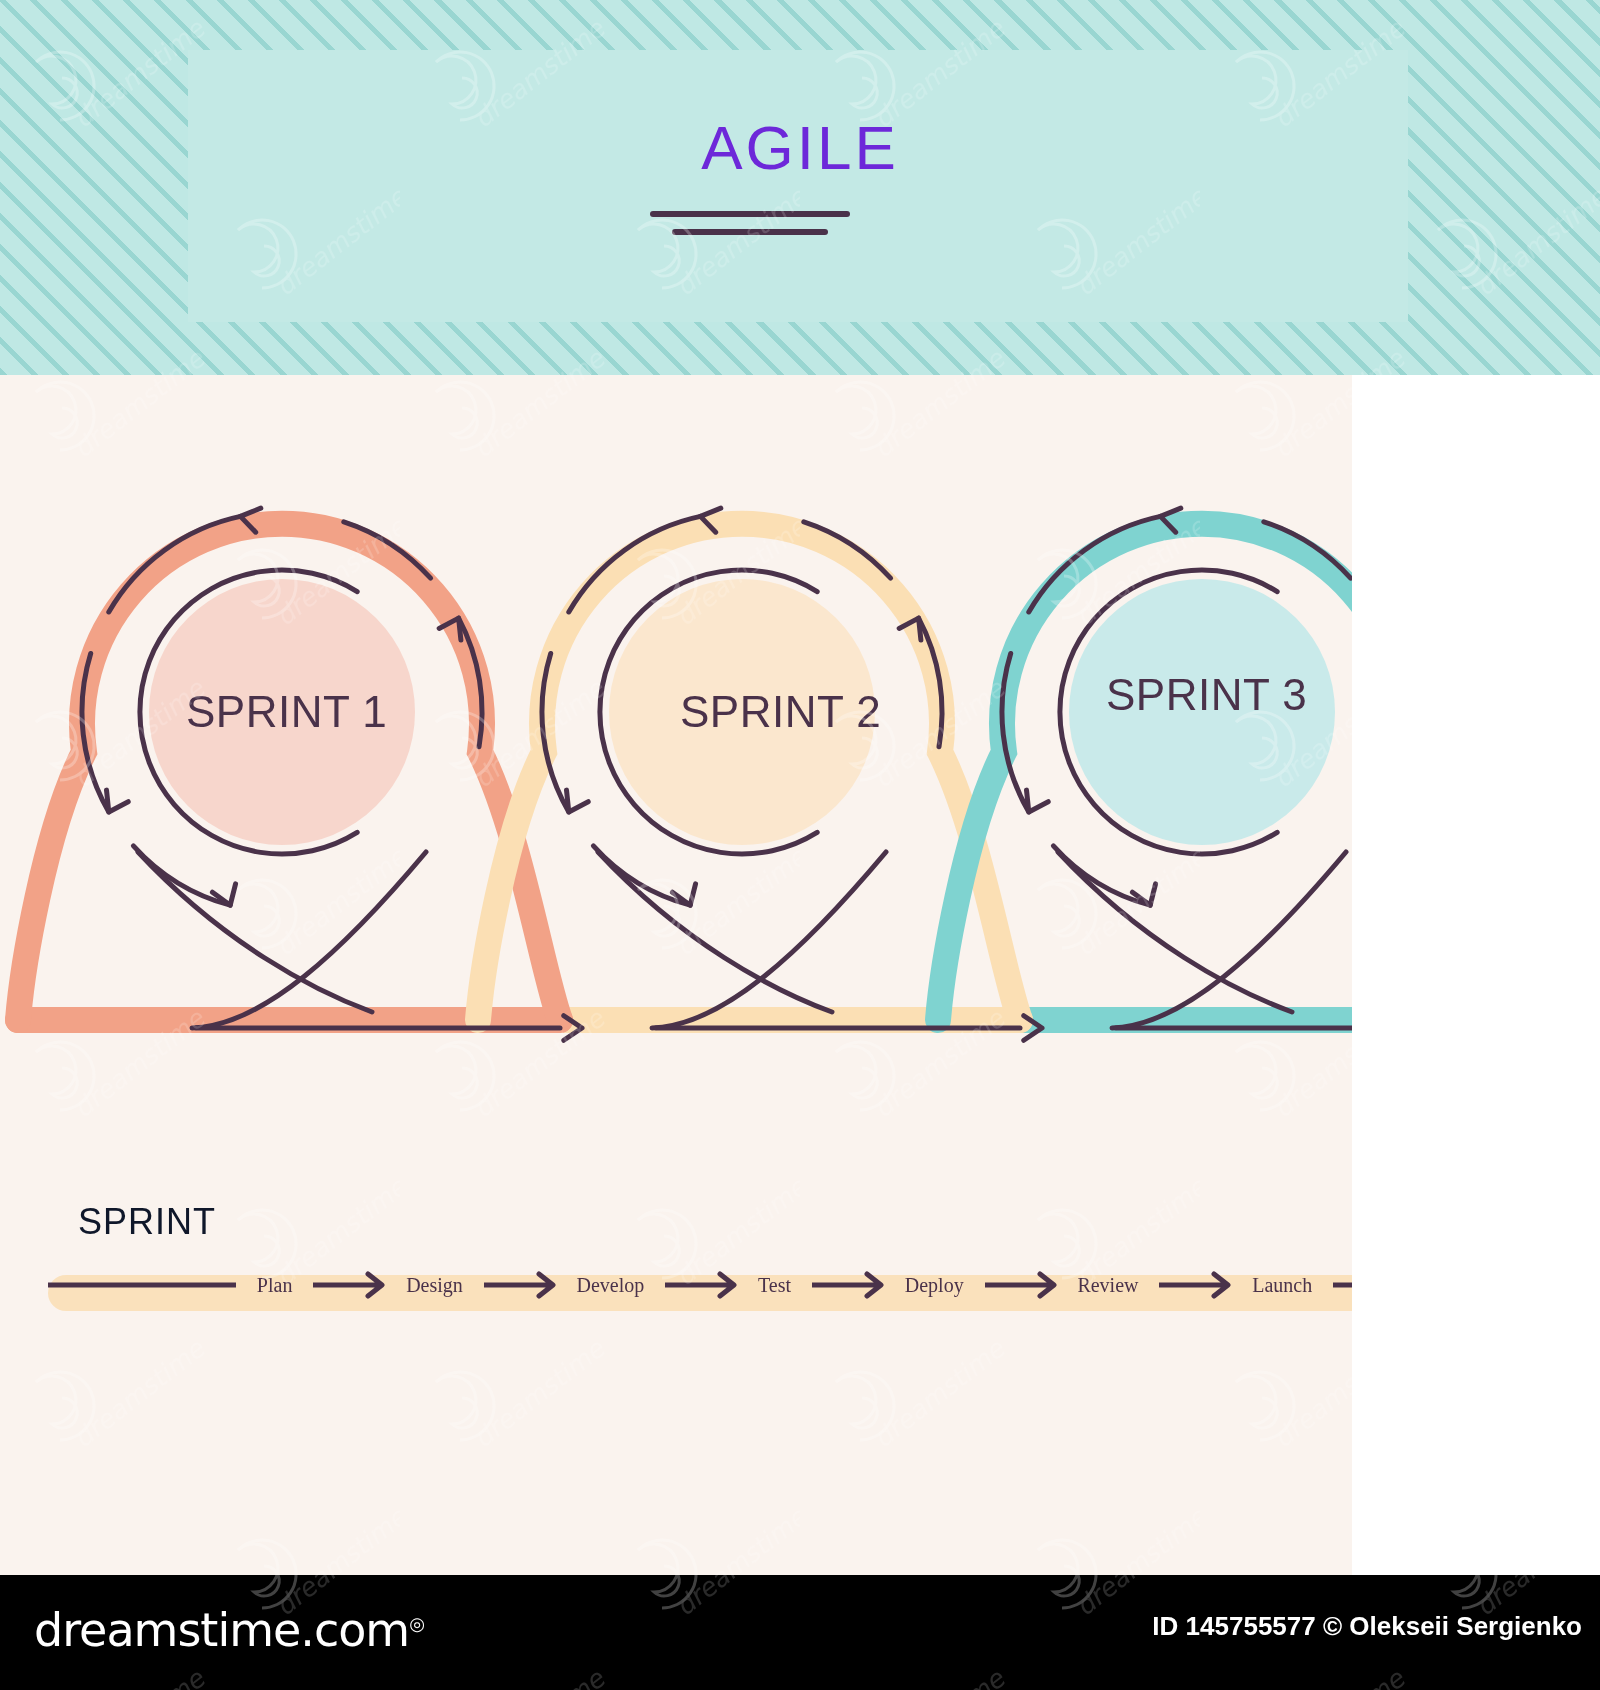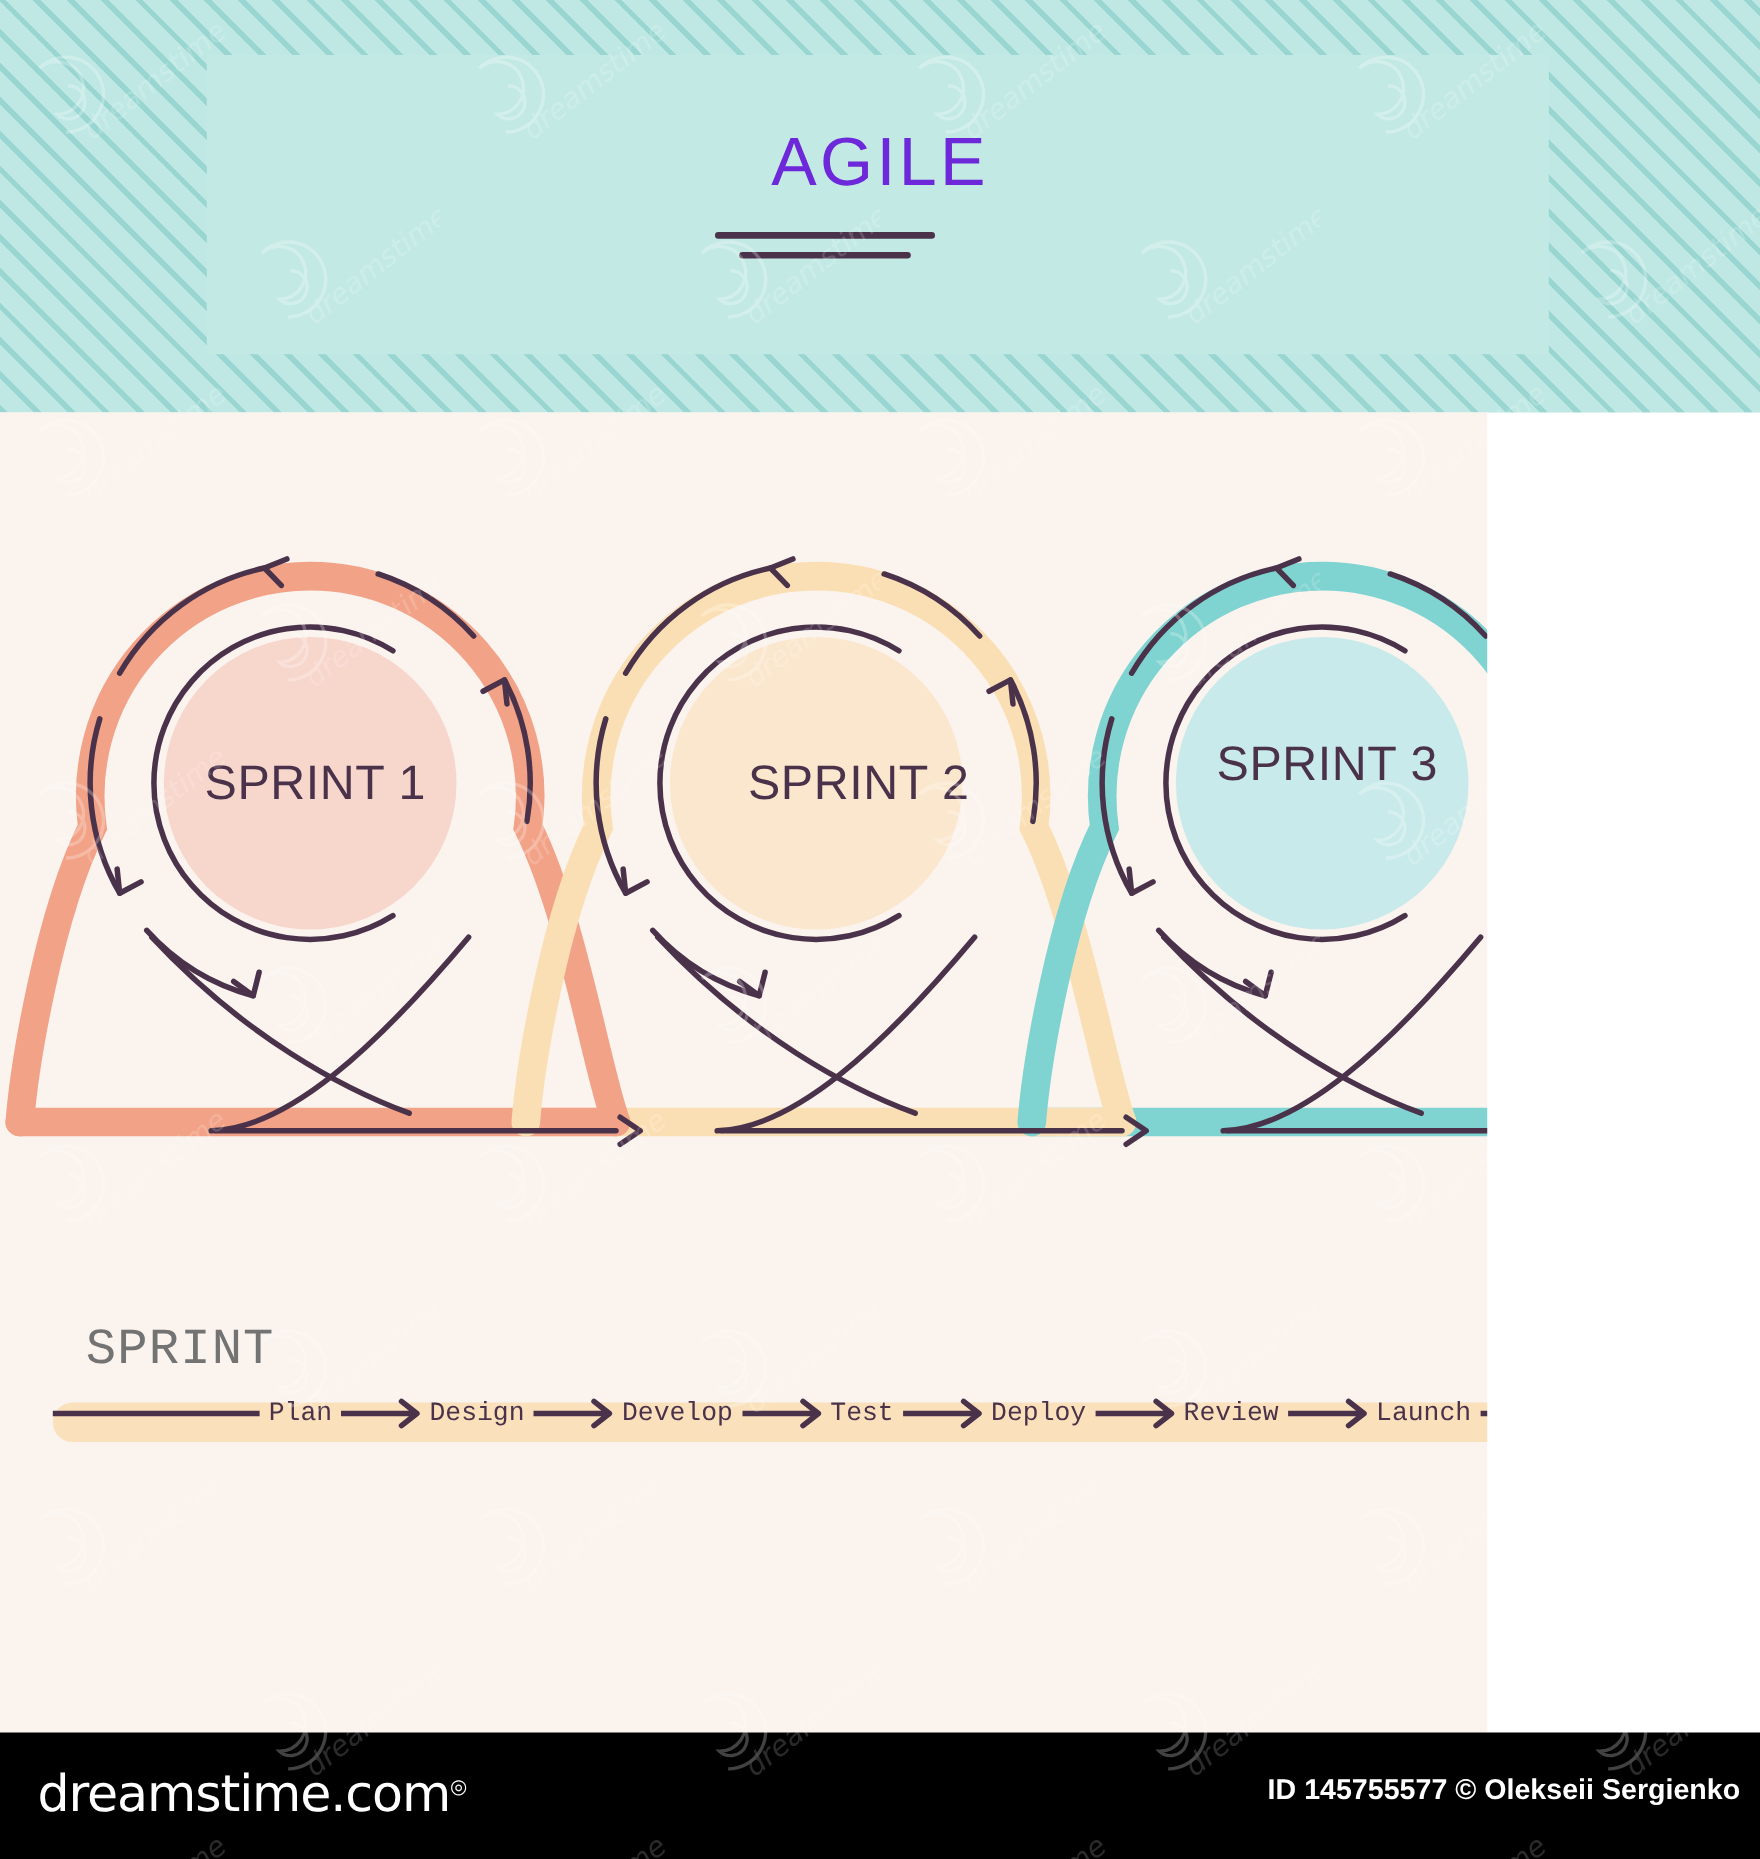--- a/index.html
+++ b/index.html
@@ -89,48 +89,48 @@
     letter-spacing: 0.5px;
     white-space: nowrap;
     font-family: "Liberation Sans", sans-serif;
   }
 
   
   #process-heading {
     position: absolute;
     left: 78px;
     top: 826px;
-    font-size: 46px;
-    color: #737373;
+    font-size: 36px;
+    color: #0f172a;
     letter-spacing: 1px;
-    font-family: Liberation Mono, monospace;
+    font-family: Liberation Sans, sans-serif;
   }
   #process-bar {
     position: absolute;
     left: 48px;
     top: 900px;
     width: 1370px;
     height: 36px;
     background-color: #fae1bc;
     border-radius: 18px;
   }
   #process-row {
     position: absolute;
     left: 48px;
     top: 880px;
     width: 1378px;
     height: 60px;
     display: flex;
     align-items: center;
   }
   .proc-step {
-    font-size: 24px;
+    font-size: 20px;
     color: #4a324a;
     white-space: nowrap;
-    font-family: Liberation Mono, monospace;
+    font-family: Liberation Serif, serif;
   }
   .proc-arrow {
     flex: 0 0 auto;
     display: block;
   }
   .proc-lead {
     flex: 0 0 auto;
     display: block;
   }
   .proc-gap { flex: 1 1 auto; }

